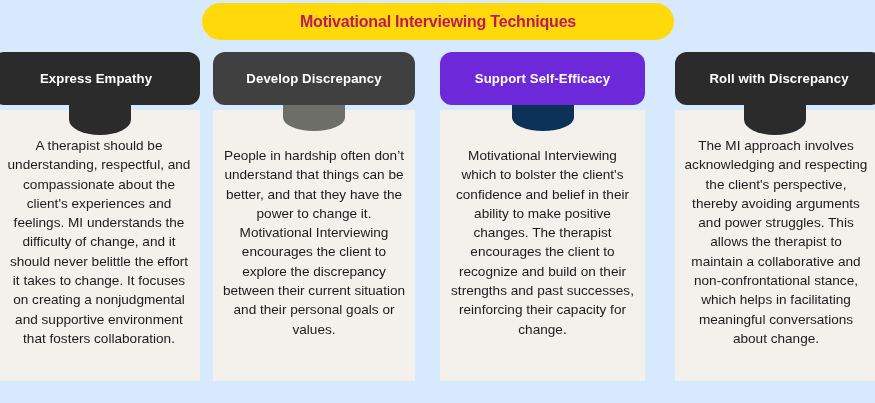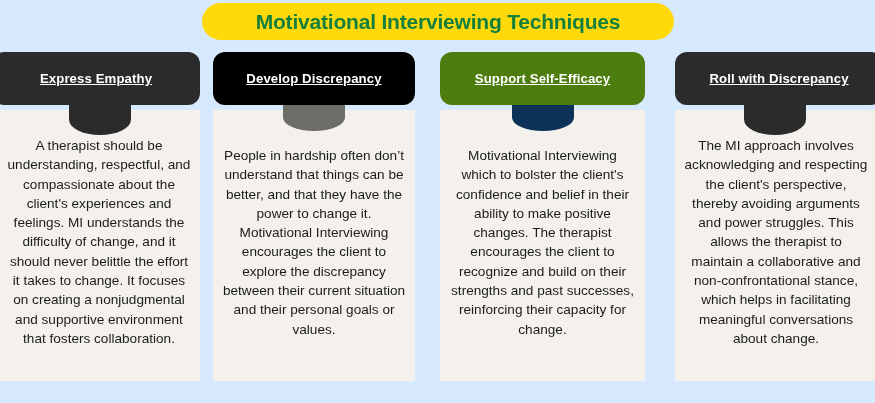--- a/index.html
+++ b/index.html
@@ -23,23 +23,23 @@
     top: 3px;
     width: 472px;
     height: 37px;
     background: #ffd90a;
     border-radius: 19px;
     display: flex;
     align-items: center;
     justify-content: center;
   }
   #title-pill .title-text {
-    font-size: 21px;
+    font-size: 16px;
     font-weight: bold;
-    color: #15803d;
+    color: #be185d;
     letter-spacing: -0.2px;
     white-space: nowrap;
   }
 
   
   #columns {
     position: absolute;
     left: 0;
     top: 52px;
     width: 875px;
@@ -95,21 +95,20 @@
     justify-content: center;
     z-index: 3;
   }
   .header-label {
     font-size: 13.2px;
     font-weight: bold;
     color: #ffffff;
     letter-spacing: 0.1px;
     white-space: nowrap;
     text-align: right;
-    text-decoration: underline;
   }
 
   
   .header-tab {
     position: absolute;
     top: 52px;
     left: 50%;
     transform: translateX(-50%);
     width: 62px;
     height: 31px;
@@ -140,31 +139,31 @@
     <div class="header-bar" style="background:#2b2b2b">
       <span class="header-label">Express Empathy</span>
     </div>
     <div class="card">
       <p class="card-text">A therapist should be understanding, respectful, and compassionate about the client's experiences and feelings. MI understands the difficulty of change, and it should never belittle the effort it takes to change. It focuses on creating a nonjudgmental and supportive environment that fosters collaboration.</p>
     </div>
   </div>
 
   <div class="column c1">
     <div class="header-tab" style="background:#6e6e68"></div>
-    <div class="header-bar" style="background:#000000">
+    <div class="header-bar" style="background:#404040">
       <span class="header-label">Develop Discrepancy</span>
     </div>
     <div class="card" style="padding-top:36px">
       <p class="card-text">People in hardship often don’t understand that things can be better, and that they have the power to change it. Motivational Interviewing encourages the client to explore the discrepancy between their current situation and their personal goals or values.</p>
     </div>
   </div>
 
   <div class="column c2">
     <div class="header-tab" style="background:#0d3258"></div>
-    <div class="header-bar" style="background:#4d7c0f">
+    <div class="header-bar" style="background:#6d28d9">
       <span class="header-label">Support Self-Efficacy</span>
     </div>
     <div class="card" style="padding-top:36px">
       <p class="card-text">Motivational Interviewing which to bolster the client's confidence and belief in their ability to make positive changes. The therapist encourages the client to recognize and build on their strengths and past successes, reinforcing their capacity for change.</p>
     </div>
   </div>
 
   <div class="column c3">
     <div class="header-tab" style="background:#2b2b2b"></div>
     <div class="header-bar" style="background:#2b2b2b">

